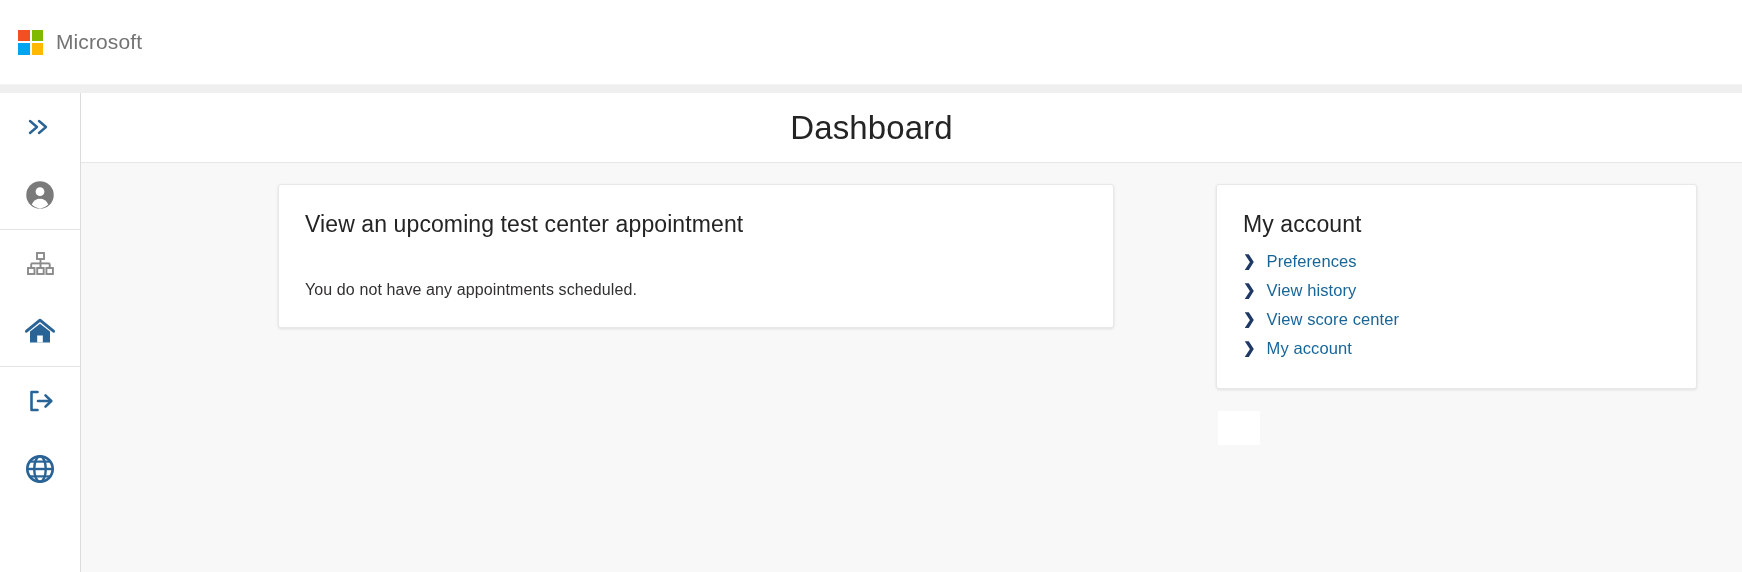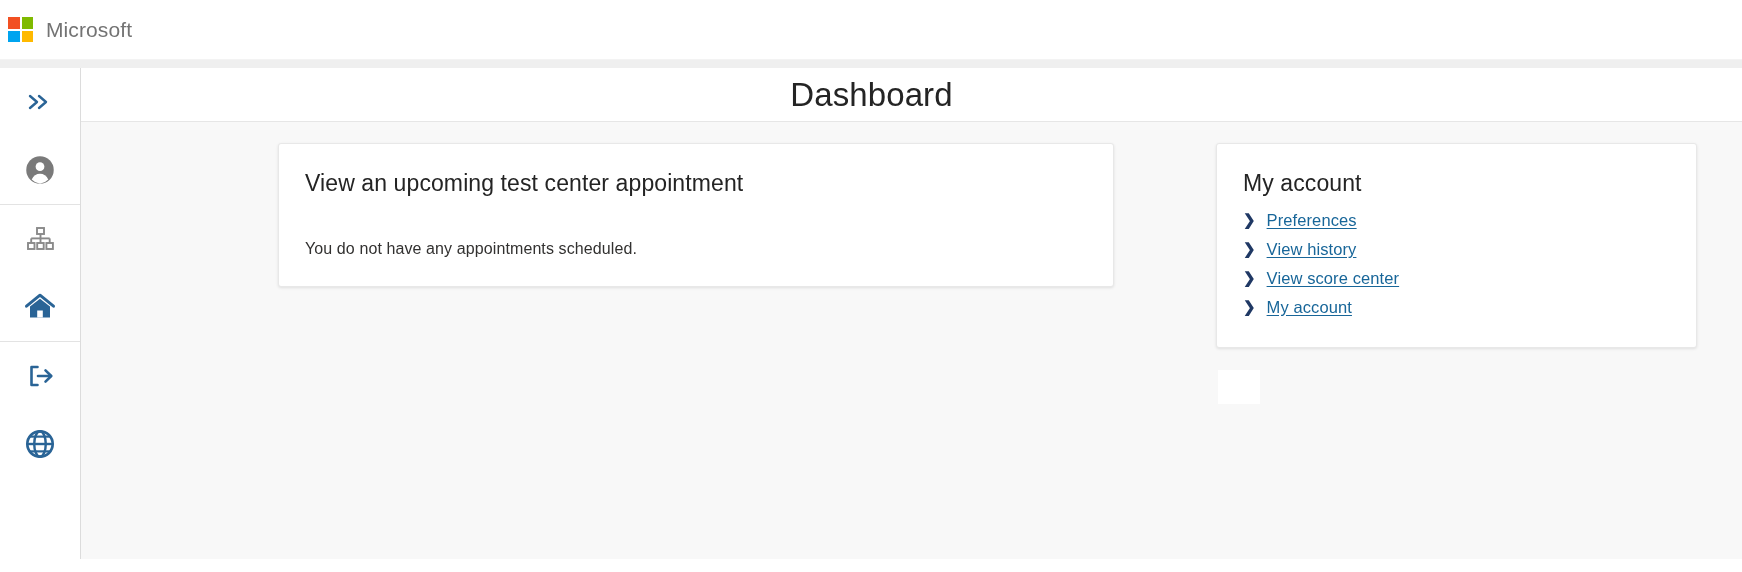--- a/index.html
+++ b/index.html
@@ -8,25 +8,25 @@
     width: 1742px;
     height: 572px;
     overflow: hidden;
     background: #ffffff;
     font-family: "Liberation Sans", sans-serif;
     -webkit-font-smoothing: antialiased;
   }
 
   
   .ms-header {
-    height: 59px;
-    background: #ffffff;
-    display: flex;
-    align-items: center;
-    padding-left: 8px;
+    height: 84px;
+    background: #ffffff;
+    display: flex;
+    align-items: center;
+    padding-left: 18px;
   }
   .ms-logo-wrap {
     display: flex;
     align-items: center;
     gap: 13px;
     text-decoration: none;
   }
   .ms-squares {
     width: 25px;
     height: 25px;
@@ -85,21 +85,21 @@
   .main-col {
     flex: 1 1 auto;
     display: flex;
     flex-direction: column;
     min-width: 0;
   }
 
   .title-band {
     background: #ffffff;
     border-bottom: 1px solid #e6e6e6;
-    height: 54px;
+    height: 70px;
     display: flex;
     align-items: center;
     justify-content: center;
     padding-right: 80px;
   }
   .page-title {
     font-size: 33px;
     font-weight: 400;
     color: #242424;
     letter-spacing: 0.1px;
@@ -177,21 +177,20 @@
     color: #1f3864;
     font-size: 15px;
     line-height: 1;
     font-weight: 700;
     display: inline-block;
     transform: translateY(-1px);
   }
   .account-link {
     font-size: 16.5px;
     color: #186699;
-    text-decoration: underline;
     text-underline-offset: 2px;
     cursor: pointer;
     letter-spacing: 0.1px;
   }
 
   .ghost-box {
     width: 42px;
     height: 34px;
     background: #ffffff;
     margin-top: 22px;

